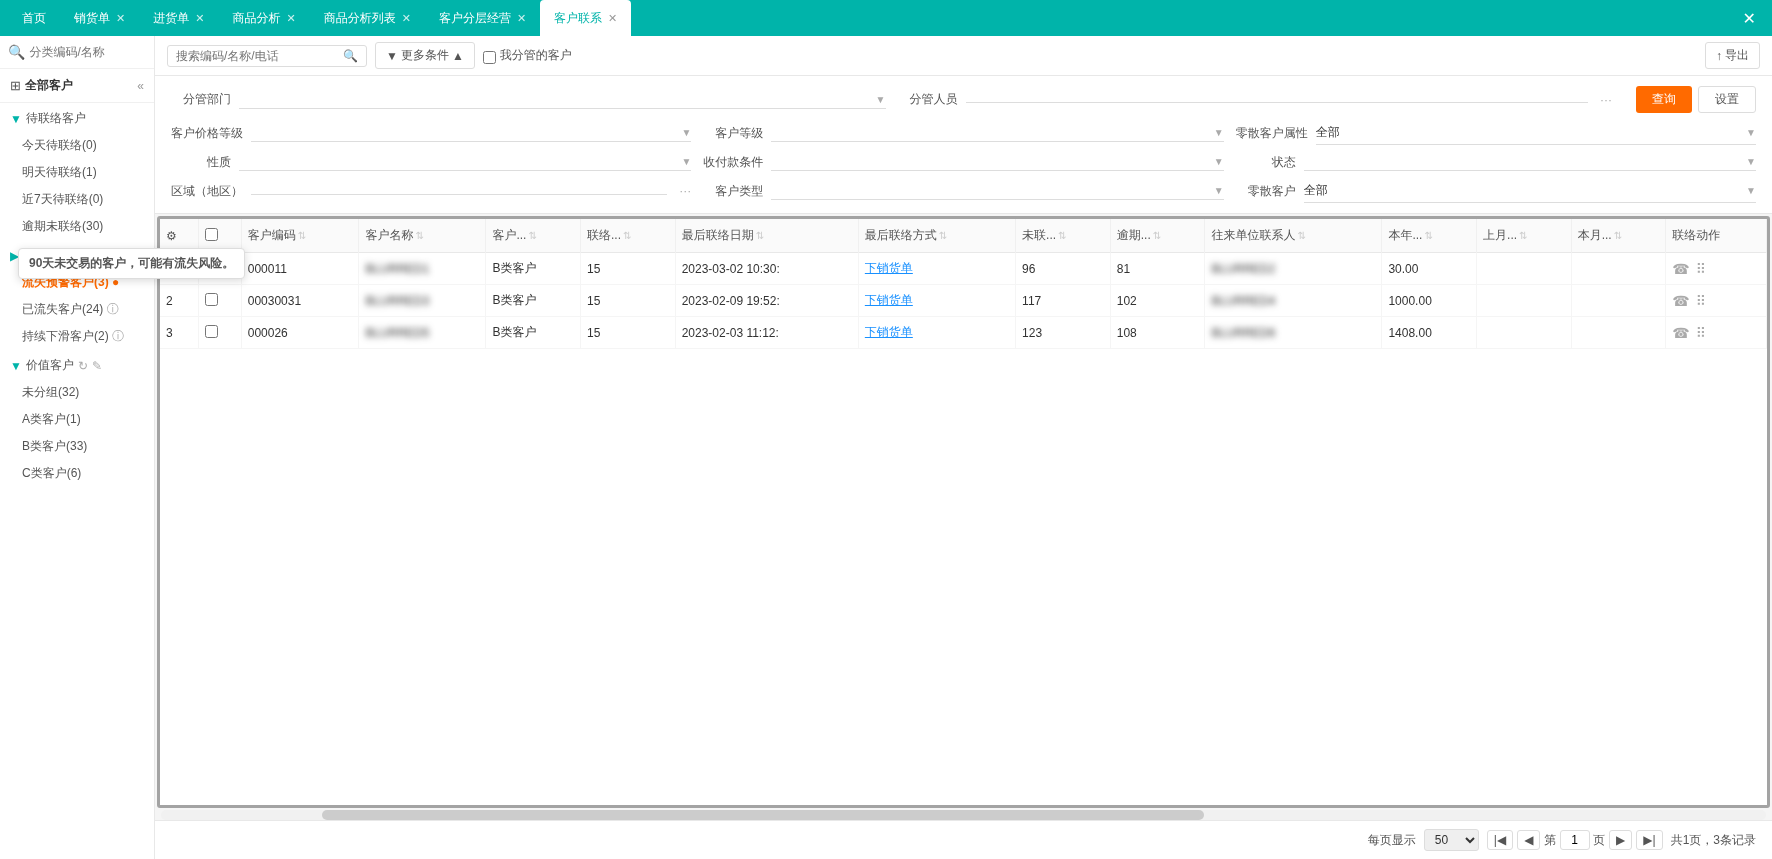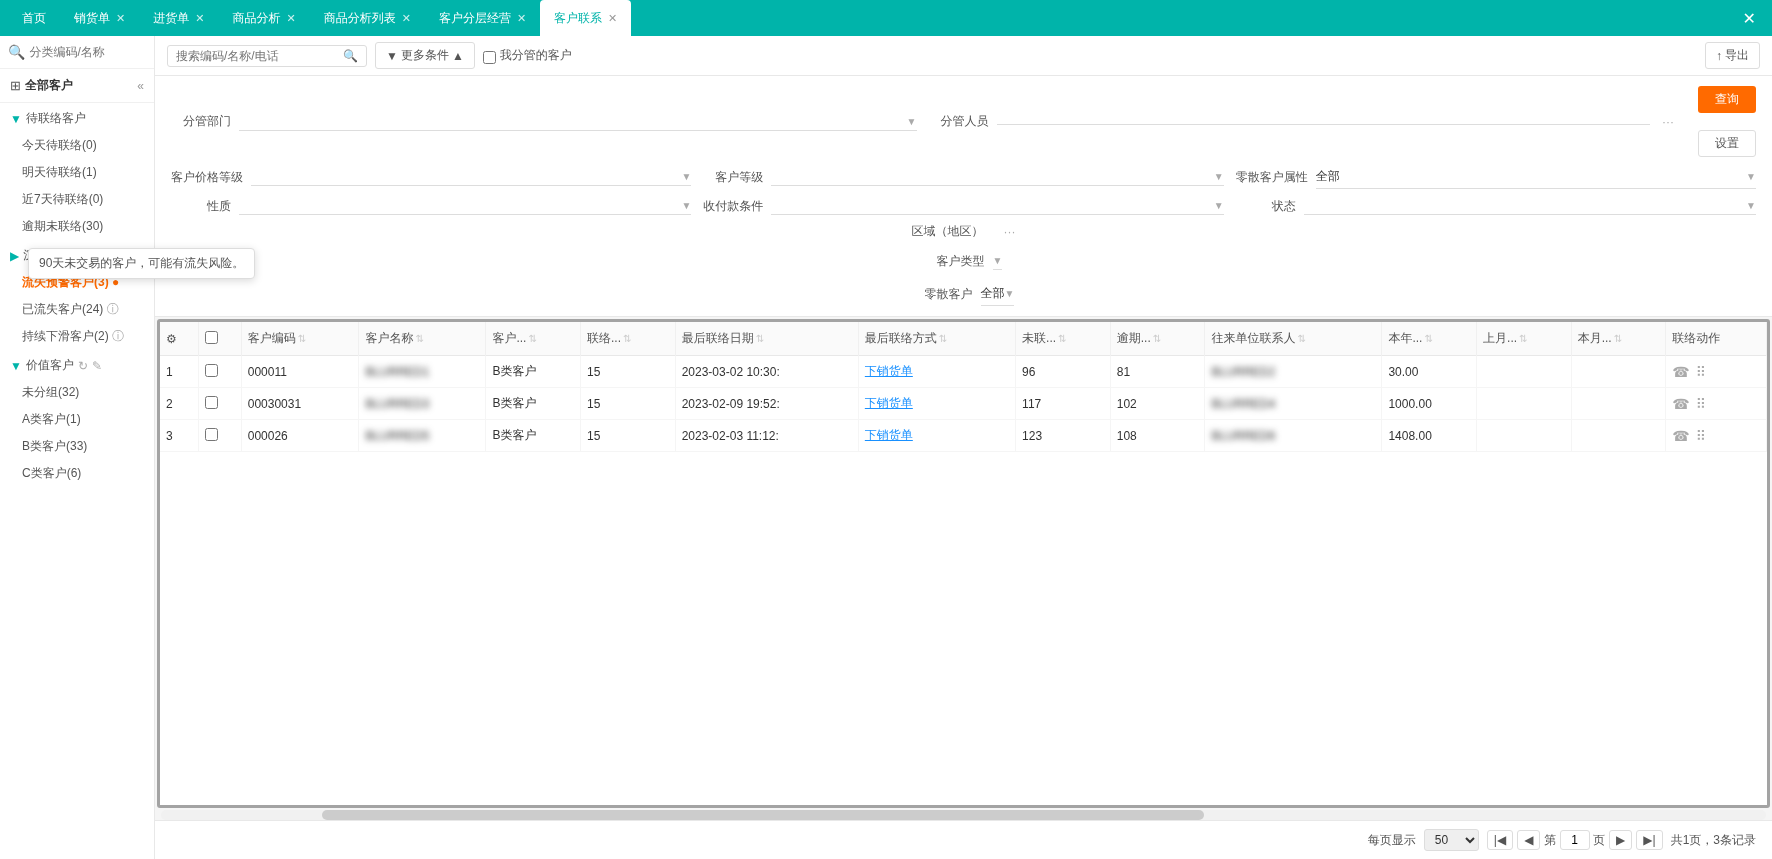--- a/index.html
+++ b/index.html
@@ -190,21 +190,21 @@
       background: #fff;
       padding: 10px 16px;
       border-bottom: 1px solid #e8e8e8;
     }
     .filter-row {
       display: flex;
       align-items: center;
       gap: 12px;
       margin-bottom: 8px;
     }
-    .filter-row:last-child { margin-bottom: 0; flex-direction: column; }
+    .filter-row:last-child { margin-bottom: 0; }
     .filter-field {
       display: flex;
       align-items: center;
       flex: 1;
       gap: 8px;
       min-width: 0;
     }
     .filter-label {
       color: #555;
       white-space: nowrap;
@@ -228,22 +228,22 @@
       border-bottom: 1px solid #ddd;
       padding: 3px 0;
       cursor: pointer;
       min-width: 0;
     }
     .filter-select-text { flex: 1; color: #aaa; font-size: 12px; }
     .filter-select-arrow { color: #aaa; font-size: 10px; }
     .filter-dots { color: #aaa; cursor: pointer; margin-left: 4px; }
     .filter-actions {
       display: flex;
-      flex-direction: column;
-      gap: 17px;
+      flex-direction: row;
+      gap: 6px;
       margin-left: 12px;
     }
     .btn-query {
       background: #ff6a00;
       color: #fff;
       border: none;
       border-radius: 3px;
       padding: 5px 16px;
       cursor: pointer;
       font-size: 12px;
@@ -468,21 +468,21 @@
         <span>A类客户(1)</span>
       </div>
       <div class="sidebar-item">
         <span>B类客户(33)</span>
       </div>
       <div class="sidebar-item">
         <span>C类客户(6)</span>
       </div>
     </div>
 
-    <div class="tooltip-box" style="left:28px; top:248px;">
+    <div class="tooltip-box" style="left:18px; top:248px;font-weight:bold;">
       <span>90天未交易的客户，可能有流失风险。</span>
     </div>
   </div>
 
   <div class="content-area">
 
     <div class="toolbar">
       <div class="toolbar-search">
         <input type="text" placeholder="搜索编码/名称/电话" style="">
         <span class="toolbar-search-icon">🔍</span>

